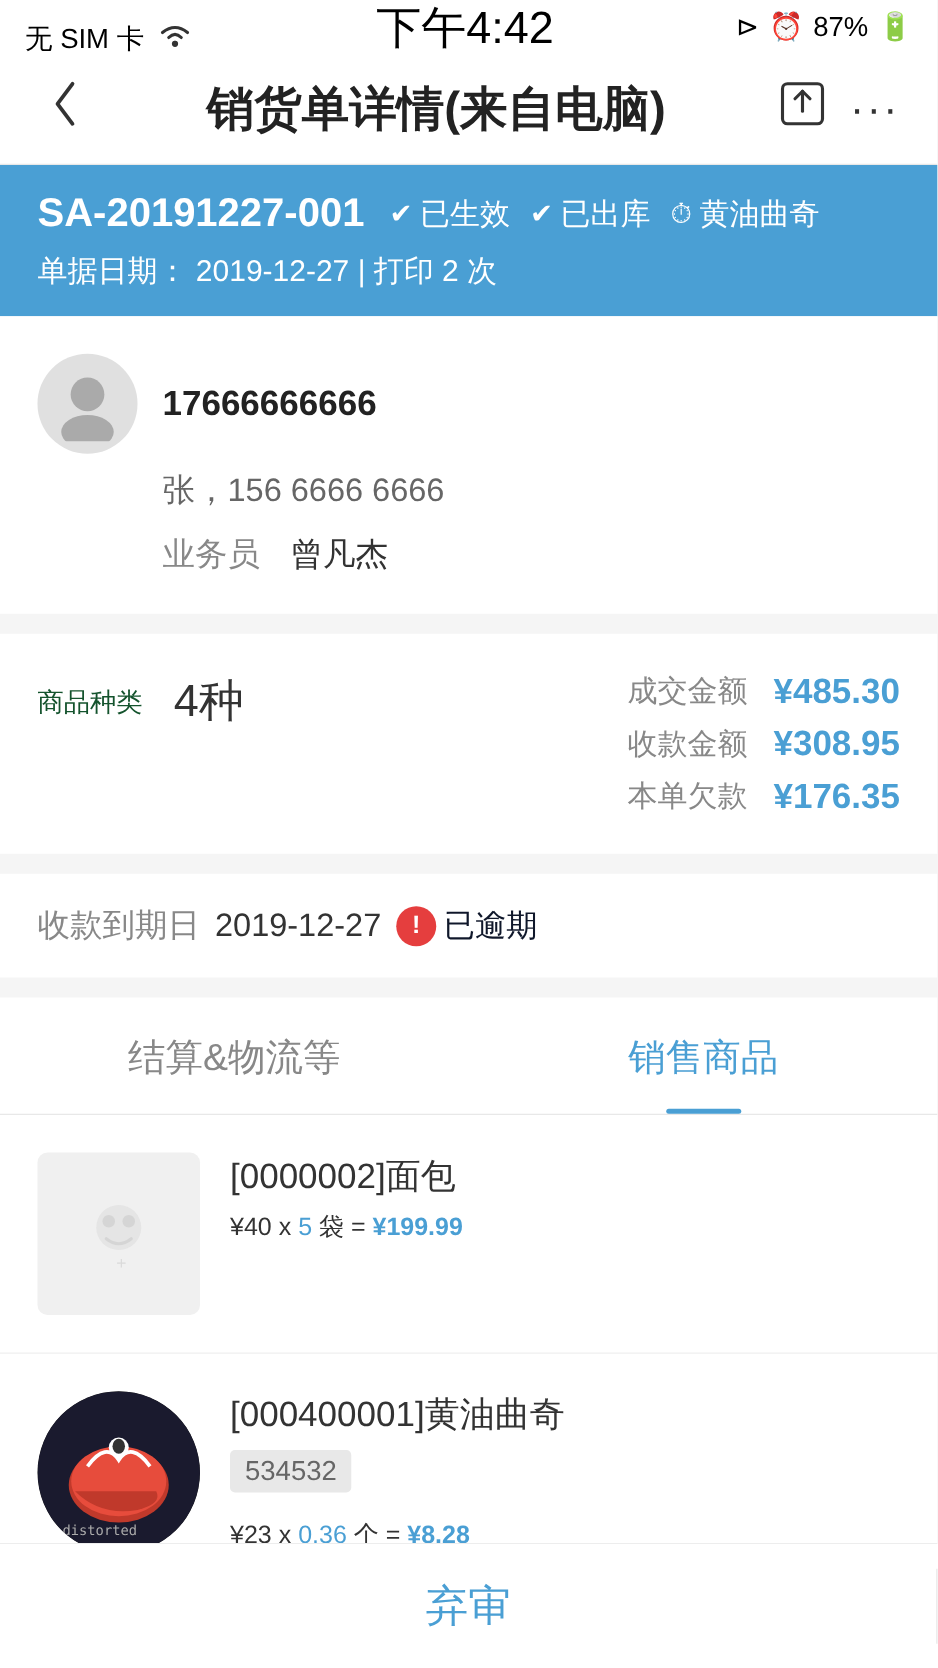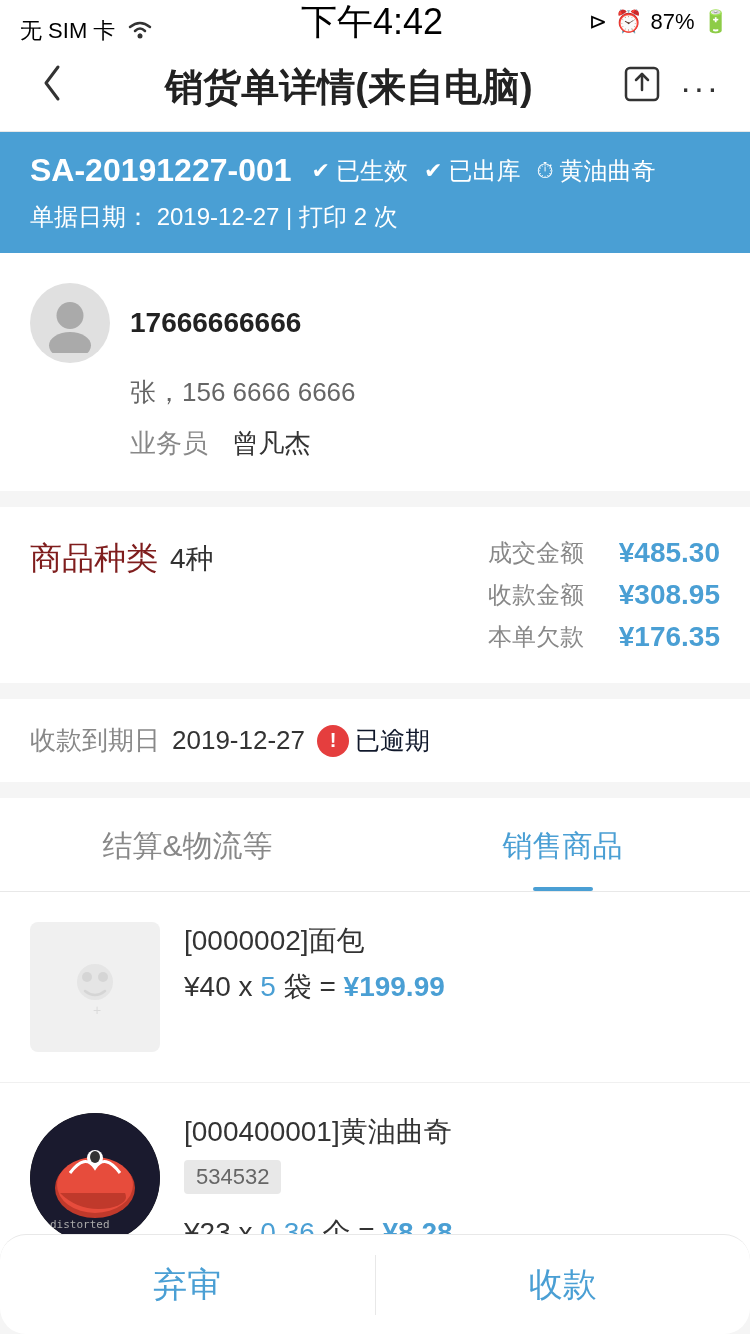--- a/index.html
+++ b/index.html
@@ -138,33 +138,33 @@
     .summary-left {
       display: flex;
       flex-direction: column;
       gap: 8px;
     }
     .summary-item {
       display: flex;
       align-items: center;
       gap: 12px;
     }
-    .summary-label { font-size: 32px; color: #7f1d1d; }
-    .summary-count { font-size: 28px; color: #333; font-weight: 500; }
+    .summary-label { font-size: 21px; color: #14532d; }
+    .summary-count { font-size: 36px; color: #333; font-weight: 500; margin-left: 13px; }
     .summary-right {
       display: flex;
       flex-direction: column;
       gap: 10px;
       text-align: right;
     }
     .amount-row {
       display: flex;
       justify-content: flex-start;
       align-items: center;
-      gap: 16px;
+      gap: 2px;
     }
     .amount-label { font-size: 24px; color: #888; }
     .amount-value { font-size: 28px; color: #4a9fd4; font-weight: 600; min-width: 120px; text-align: right; }
 
     
     .due-section {
       background: #fff;
       padding: 24px 30px;
       margin-bottom: 0;
       display: flex;
@@ -270,37 +270,36 @@
     .product-tag {
       display: inline-block;
       background: #e8e8e8;
       color: #666;
       font-size: 22px;
       padding: 4px 12px;
       border-radius: 4px;
       margin-bottom: 10px;
     }
     .product-price {
-      font-size: 28px;
+      font-size: 20px;
       color: #333;
     }
     .product-price .quantity { color: #4a9fd4; }
     .product-price .total { color: #4a9fd4; font-weight: 600; }
 
     
     .bottom-bar {
       position: fixed;
       bottom: 0;
       left: 0;
       width: 750px;
       height: 100px;
       background: #fff;
       border-top: 1px solid #e8e8e8;
       display: flex;
-      border-radius: 26px;
     }
     .bottom-btn {
       flex: 1;
       display: flex;
       align-items: center;
       justify-content: center;
       font-size: 34px;
       cursor: pointer;
     }
     .bottom-btn.cancel { color: #4a9fd4; }
@@ -503,16 +502,13 @@
   </div>
 </div>
 
 <div style="height:100px;"></div>
 
 <div class="bottom-bar">
   <div class="bottom-btn cancel">
     <span>弃审</span>
   </div>
   <div class="bottom-divider"></div>
-  <div class="bottom-btn confirm">
-    <span>收款</span>
-  </div>
 </div>
 
 </body></html>

